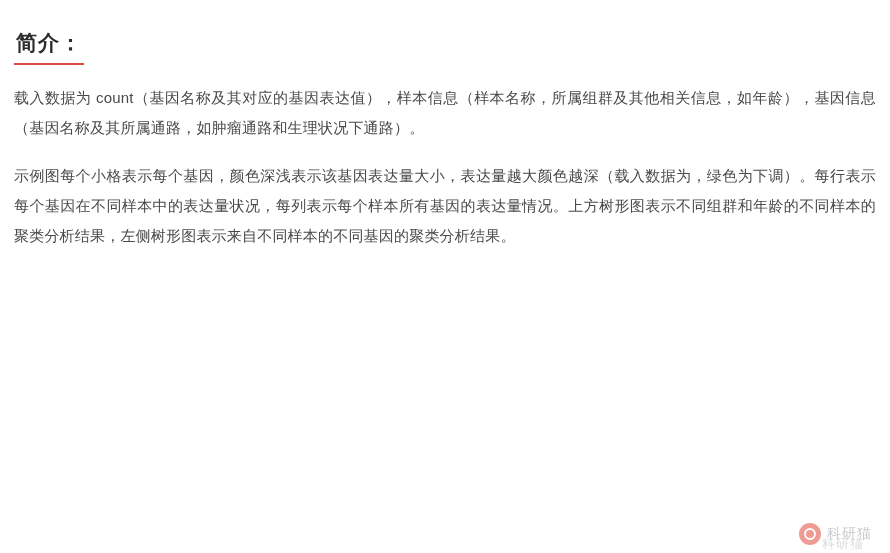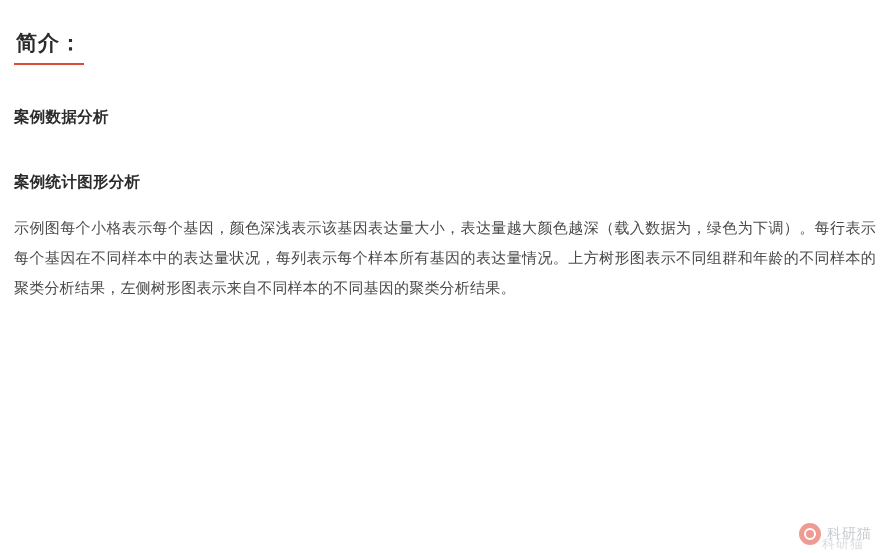--- a/index.html
+++ b/index.html
@@ -124,24 +124,23 @@
 </style>
 </head>
 <body>
 
 <div class="page">
 
   <div class="section-heading">简介：</div>
 
 
 
-  <div class="sub-heading">案例数据分析</div>
 
+  <div class="para-tight">载入数据为 count（基因名称及其对应的基因表达值），样本信息（样本名称，所属组群及其他相关信息，如年龄），基因信息（基因名称及其所属通路，如肿瘤通路和生理状况下通路）。</div>
 
-  <div class="sub-heading">案例统计图形分析</div>
 
   <div class="para-tight">示例图每个小格表示每个基因，颜色深浅表示该基因表达量大小，表达量越大颜色越深（载入数据为，绿色为下调）。每行表示每个基因在不同样本中的表达量状况，每列表示每个样本所有基因的表达量情况。上方树形图表示不同组群和年龄的不同样本的聚类分析结果，左侧树形图表示来自不同样本的不同基因的聚类分析结果。</div>
 
   <div class="watermark">
     <span class="wm-logo"></span>
     <span class="wm-text">科研猫</span>
   </div>
 
   <div class="watermark2">科研猫</div>
 

